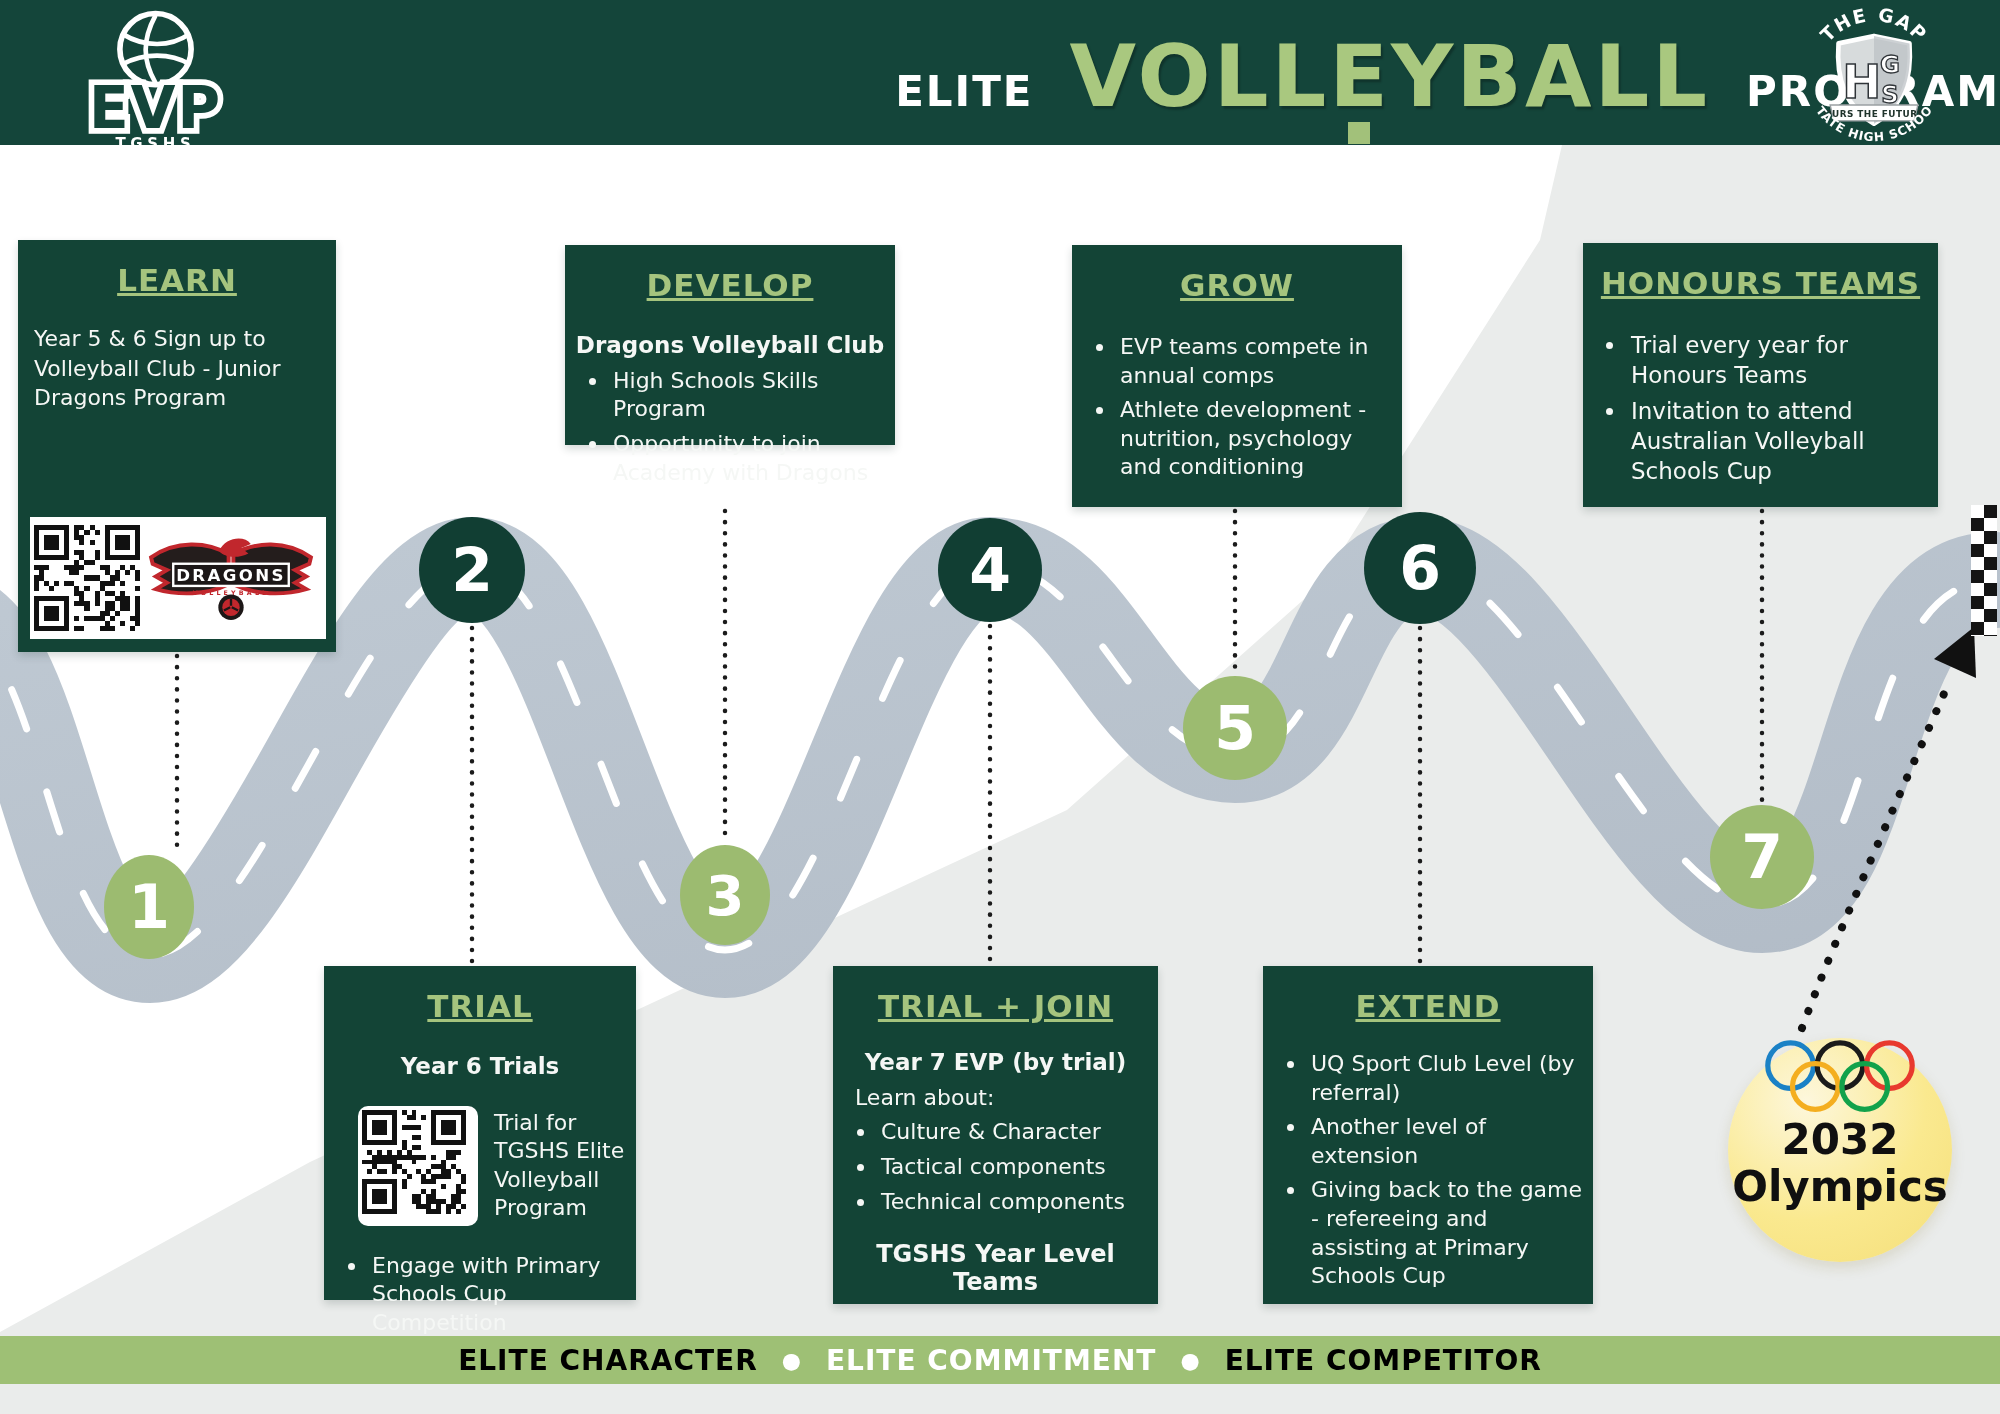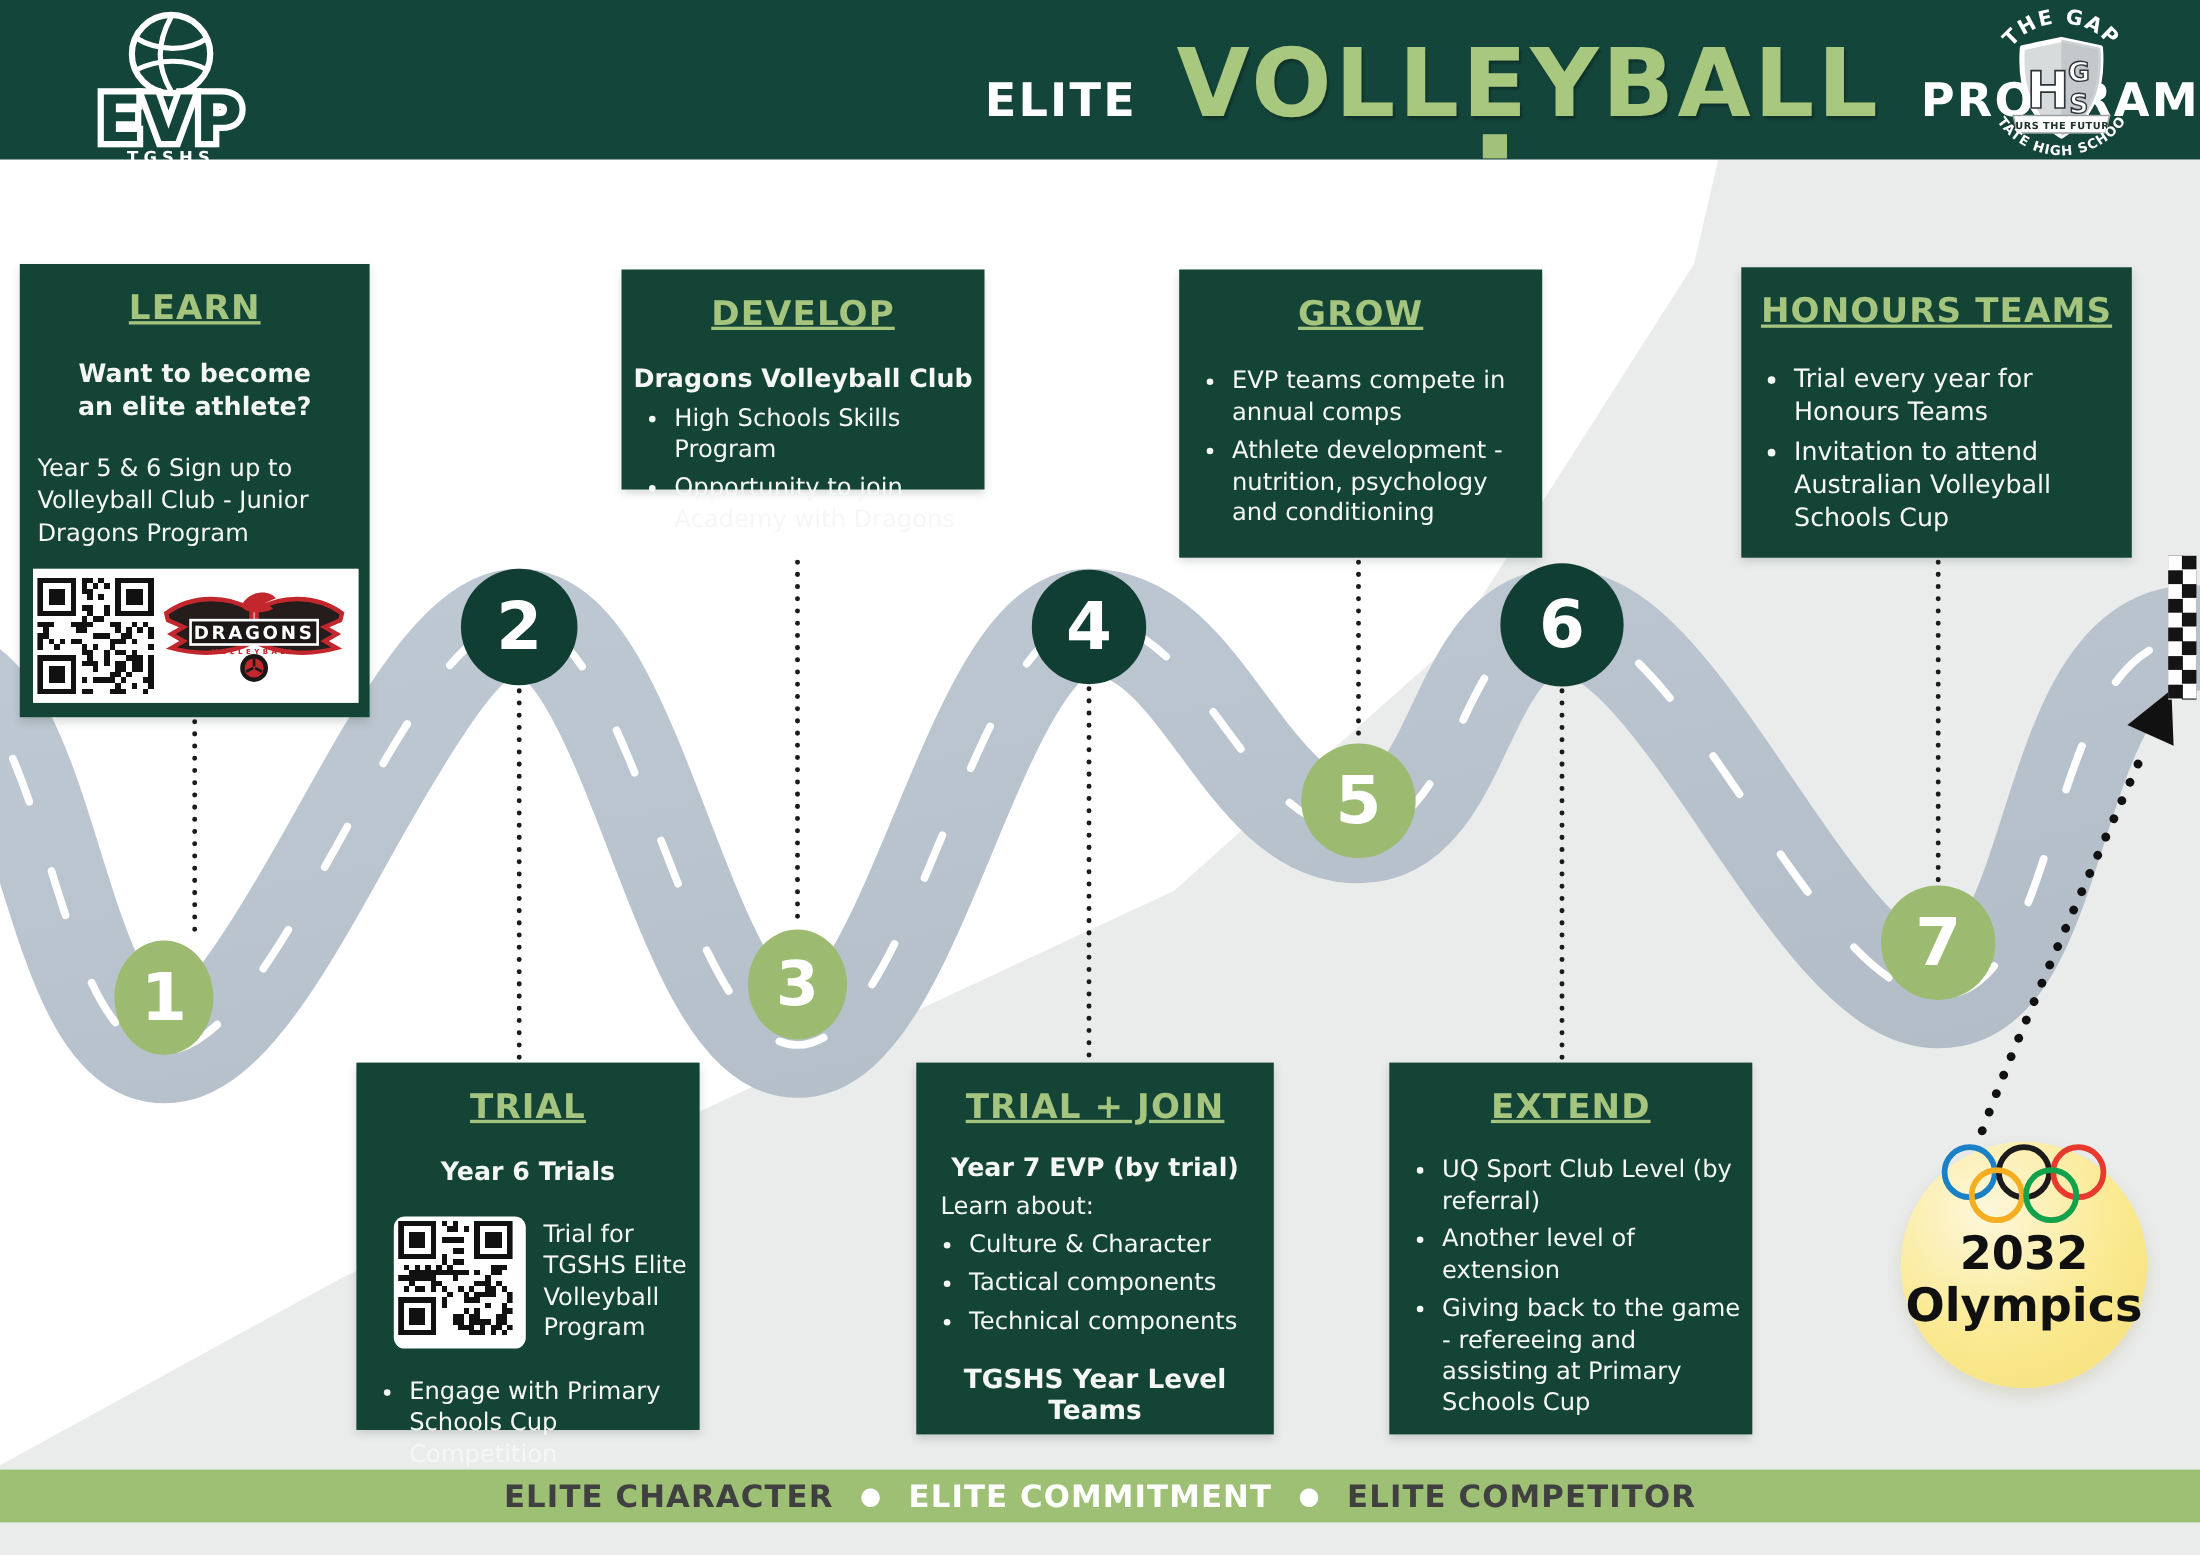--- a/index.html
+++ b/index.html
@@ -60,21 +60,21 @@
           background:repeating-conic-gradient(#141414 0% 25%,#ffffff 0% 50%);background-size:26px 26px;}
   
   .olympics{position:absolute;left:1728px;top:1038px;width:224px;height:224px;border-radius:50%;z-index:2;
             background:radial-gradient(circle at 35% 28%,#fdf7dc 0%,#fae98f 55%,#f4de79 100%);
             display:flex;flex-direction:column;align-items:center;
             box-shadow:0 6px 14px rgba(120,100,20,.15);}
   .olympics-text{font-size:42px;font-weight:800;color:#101010;line-height:1.12;text-align:center;}
   
   .footer{position:absolute;left:0;top:1336px;width:2000px;height:48px;background:#9ec075;z-index:4;
           display:flex;align-items:center;justify-content:center;gap:24px;font-weight:bold;font-size:28px;letter-spacing:1px;}
-  .footer .dgreen{color:#404040;}
+  .footer .dgreen{color:#000000;}
   .footer .white{color:#ffffff;}
   .footer .dot{color:#ffffff;font-size:22px;}
 </style>
 </head>
 <body>
 
 <div id="canvas">
 
   <div class="bg-wedge"></div>
 
@@ -159,22 +159,20 @@
         <text font-size="13" font-weight="bold" fill="#ffffff" letter-spacing="1">
           <textPath href="#arcB" startOffset="50%" text-anchor="middle">STATE HIGH SCHOOL</textPath>
         </text>
       </svg>
     </div>
     <div class="accent-square"></div>
   </div>
 
   <div class="card" id="card-learn">
     <div class="card-title">LEARN</div>
-    <div class="card-lead">Want to become
-an elite athlete?</div>
     <div class="card-body">Year 5 &amp; 6 Sign up to Volleyball Club - Junior Dragons Program</div>
     <div class="media-strip">
       <div class="qr"><svg viewBox="0 0 21 21" width="100%" height="100%" shape-rendering="crispEdges" fill="#111">
             <rect x="8" y="0" width="1" height="1"></rect>
             <rect x="9" y="0" width="1" height="1"></rect>
             <rect x="11" y="0" width="1" height="1"></rect>
             <rect x="8" y="1" width="1" height="1"></rect>
             <rect x="10" y="1" width="1" height="1"></rect>
             <rect x="12" y="1" width="1" height="1"></rect>
             <rect x="8" y="2" width="1" height="1"></rect>

